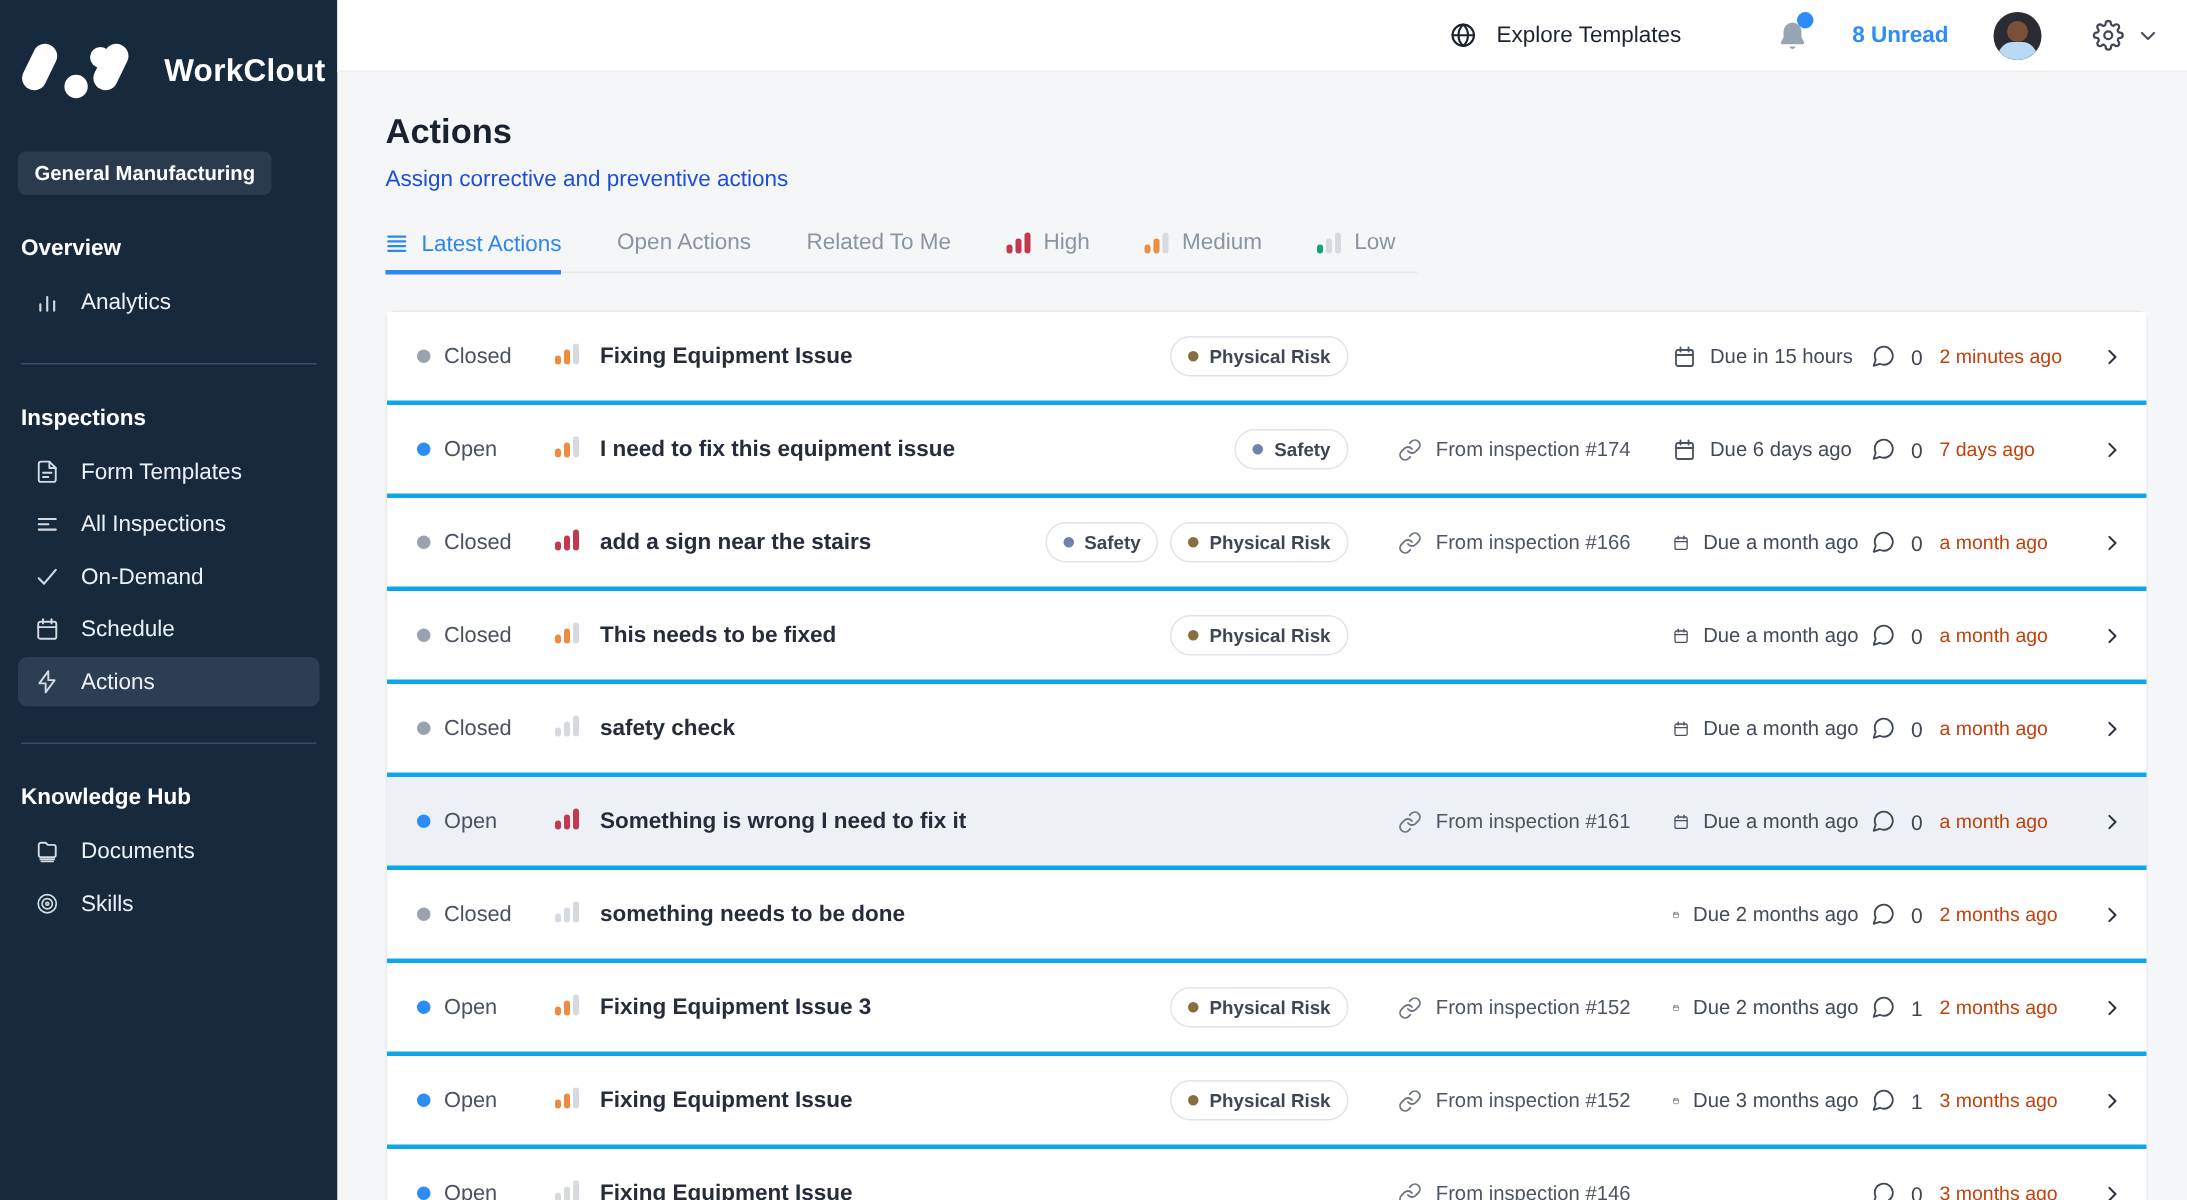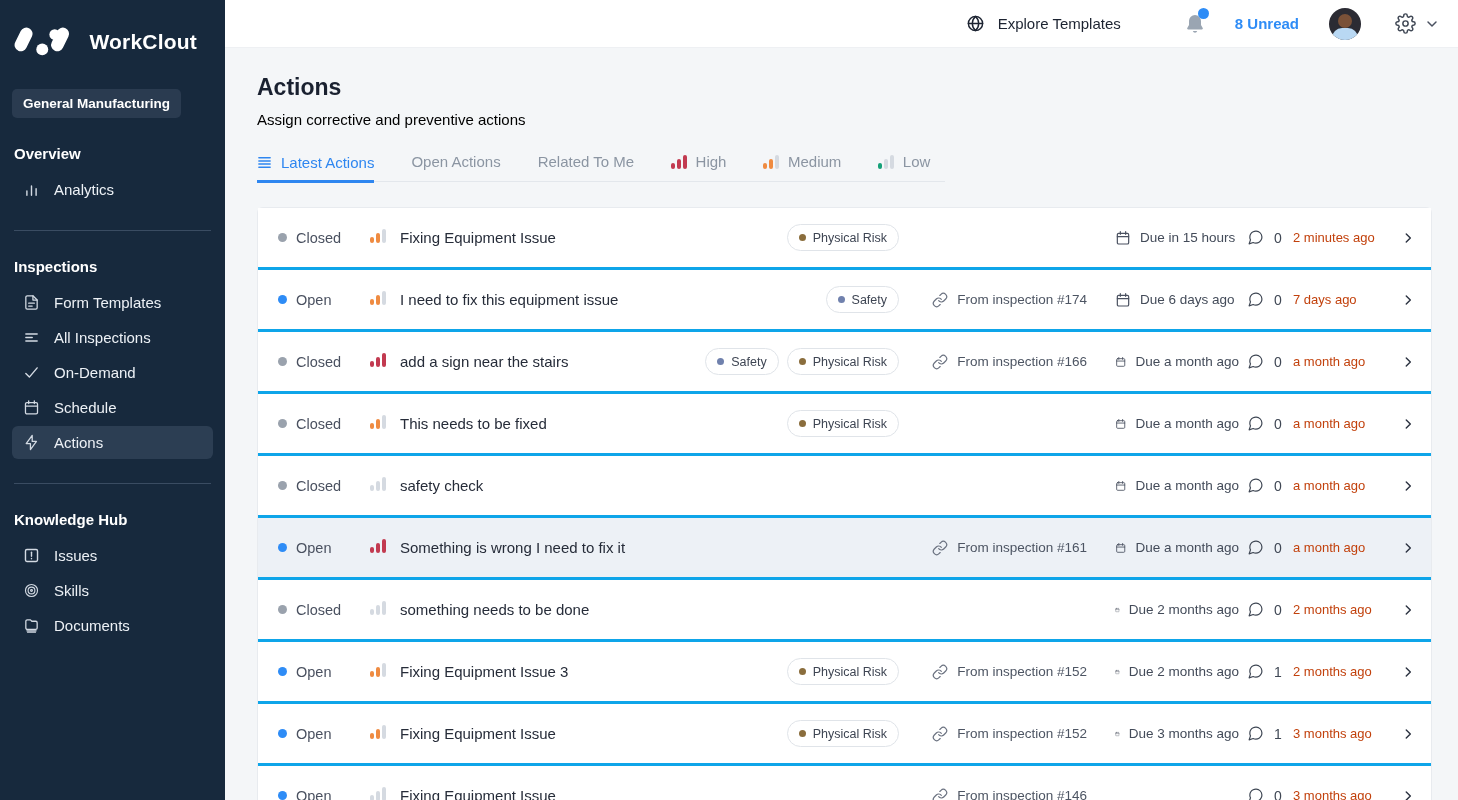--- a/index.html
+++ b/index.html
@@ -1,21 +1,21 @@
 <!DOCTYPE html>
 <html><head>
 <meta charset="utf-8">
 <style>
   * { margin:0; padding:0; box-sizing:border-box; }
   html,body { width:1458px; height:800px; overflow:hidden; font-family:"Liberation Sans", sans-serif; background:#f4f6f8; }
   .app { display:flex; width:1458px; height:800px; }
 
   
   .sidebar { width:225px; min-width:225px; height:800px; background:#17293d; color:#eef2f7; }
-  .logo { display:flex; align-items:center; gap:9px; padding:22px 28px 0 14px; cursor:pointer; }
+  .logo { display:flex; align-items:center; gap:9px; padding:22px 8px 0 14px; cursor:pointer; }
   .logo-mark svg { width:38px; height:22px; display:block; }
   .logo-text { font-size:21px; font-weight:800; color:#fff; letter-spacing:.2px; }
   .workspace-badge { margin:27px 12px 0; background:#2a3b50; border-radius:5px; padding:7px 11px; font-size:13.5px; font-weight:700; color:#fff; width:fit-content; cursor:pointer; }
   .sec-title { padding:27px 14px 9px; font-size:15px; font-weight:700; color:#fff; }
   .side-item { display:flex; align-items:center; gap:14px; margin:2px 12px; padding:8px 11px; border-radius:6px; font-size:15px; color:#edf1f6; cursor:pointer; }
   .side-item.active { background:#2c3e53; }
   .side-item .icn { color:#d3dae3; }
   .divider { height:1px; background:#3a4c62; margin:24px 14px 0; }
 
   
@@ -32,38 +32,38 @@
   .unread { color:#2e8cf6; font-weight:600; font-size:15px; }
   .avatar { margin-left:30px; width:32px; height:32px; border-radius:50%; background:#2b2b33; position:relative; overflow:hidden; cursor:pointer; }
   .avatar::before { content:""; position:absolute; left:50%; top:6px; transform:translateX(-50%); width:14px; height:14px; border-radius:50%; background:#7a5138; }
   .avatar::after { content:""; position:absolute; left:50%; bottom:-4px; transform:translateX(-50%); width:26px; height:16px; border-radius:10px 10px 0 0; background:#b9d8f3; }
   .settings { margin-left:34px; color:#3f4754; cursor:pointer; }
   .caret { margin-left:8px; color:#4a5160; cursor:pointer; }
 
   .content { padding:14px 26px 0 32px; overflow:hidden; }
   .page-head { display:flex; justify-content:space-between; align-items:flex-start; }
   .page-title { font-size:23px; font-weight:700; color:#1a2130; margin-top:12px; }
-  .page-subtitle { margin-top:10px; font-size:15px; color:#000000; }
+  .page-subtitle { margin-top:10px; font-size:15px; color:#1d4ed8; }
   .create-btn { margin-top:14px; height:33px; padding:0 15px; border:none; border-radius:6px; background:#2e8cf6; color:#fff; font-size:15px; font-weight:600; display:flex; align-items:center; gap:8px; cursor:pointer; font-family:inherit; }
   .create-btn .icn { color:#fff; }
 
   .tabs { display:flex; gap:37px; margin-top:25px; width:688px; border-bottom:1px solid #e3e7ec; }
   .tab { display:flex; align-items:center; gap:9px; padding-bottom:11px; font-size:15px; font-weight:500; color:#8b95a2; cursor:pointer; white-space:nowrap; }
   .tab.active { color:#2e86f0; border-bottom:3px solid #2e86f0; margin-bottom:-2px; padding-bottom:9px; }
 
   .rows { margin-top:25px; background:#fff; border:1px solid #e8ebef; border-radius:6px 6px 0 0; }
   .row { display:flex; align-items:center; height:62px; padding:0 16px 0 20px; border-bottom:3px solid #0ea5e9; cursor:pointer; background:#fff; }
   .row.highlighted { background:#edf1f6; }
   .status { width:92px; min-width:92px; display:flex; align-items:center; gap:9px; font-size:14.5px; color:#4a5160; }
   .dot { width:9px; height:9px; border-radius:50%; }
   .prio { width:30px; min-width:30px; }
   .bars { display:inline-flex; align-items:flex-end; gap:2.5px; height:15px; }
   .bar { width:3.5px; border-radius:2px; }
-  .row-title { font-size:15px; font-weight:400; color:#262c39; padding-right:12px; white-space:nowrap; }
-  .tags { margin-left:auto; display:flex; gap:8px; margin-right:12px; }
+  .row-title { font-size:15px; font-weight:700; color:#262c39; padding-right:12px; white-space:nowrap; }
+  .tags { margin-left:auto; display:flex; gap:8px; margin-right:12px;font-weight:bold; }
   .tag { display:flex; align-items:center; gap:7px; height:27px; padding:0 11px; border:1px solid #e0e4e9; border-radius:14px; background:#fff; font-size:12.5px; color:#3e4553; white-space:nowrap; }
   .tag-dot { width:7px; height:7px; border-radius:50%; }
   .insp { width:176px; min-width:176px; display:flex; justify-content:flex-end; align-items:center; gap:9px; font-size:13.5px; color:#4d5563; white-space:nowrap; }
   .insp .icn { color:#6b7280; }
   .due { width:152px; min-width:152px; display:flex; align-items:center; gap:9px; font-size:13.5px; color:#434b59; padding-left:28px; white-space:nowrap; }
   .due .icn { color:#4a5160; }
   .comments { width:54px; min-width:54px; display:flex; align-items:center; gap:10px; padding-left:8px; font-size:14px; color:#3f4754; }
   .comments .icn { color:#3f4754; }
   .time { width:86px; min-width:86px; font-size:13px; color:#c2410c; line-height:1.2; }
   .chev { width:36px; min-width:36px; display:flex; justify-content:flex-end; color:#2b3240; }
@@ -146,47 +146,37 @@
             <svg viewBox="0 0 24 24" fill="none" stroke="currentColor" stroke-width="1.8" stroke-linecap="round" stroke-linejoin="round">
               <path d="M13 2 4.5 13.5h6L10.5 22 19 10.5h-6z"></path>
             </svg>
           </span>
           <span>Actions</span>
        </div>
         <div class="divider"></div>
         <div class="sec-title">Knowledge Hub</div>
         <div class="side-item">
          <span class="icn" style="width:17px;height:17px">
-            <svg viewBox="0 0 24 24" fill="none" stroke="currentColor" stroke-width="2" stroke-linecap="round" stroke-linejoin="round">
-              <rect x="3.5" y="3.5" width="17" height="17" rx="2"></rect>
-              <line x1="12" y1="7.5" x2="12" y2="13"></line>
-              <line x1="12" y1="16.3" x2="12" y2="16.5"></line>
-            </svg>
-          </span>
-          <span>Issues</span>
+            <svg viewBox="0 0 24 24" fill="none" stroke="currentColor" stroke-width="1.8" stroke-linecap="round" stroke-linejoin="round">
+              <path d="M4 8.5V6a2 2 0 0 1 2-2h4.5l2 2H18a2 2 0 0 1 2 2v7.5a2 2 0 0 1-2 2H6a2 2 0 0 1-2-2z"></path>
+              <path d="M5.5 19.5h13"></path>
+              <path d="M6.5 21.5h11"></path>
+            </svg>
+          </span>
+          <span>Documents</span>
        </div>
         <div class="side-item">
          <span class="icn" style="width:17px;height:17px">
             <svg viewBox="0 0 24 24" fill="none" stroke="currentColor" stroke-width="1.6" stroke-linecap="round" stroke-linejoin="round">
               <circle cx="12" cy="12" r="8.5"></circle>
               <circle cx="12" cy="12" r="4.8"></circle>
               <circle cx="12" cy="12" r="1.3"></circle>
             </svg>
           </span>
           <span>Skills</span>
-       </div>
-        <div class="side-item">
-         <span class="icn" style="width:17px;height:17px">
-            <svg viewBox="0 0 24 24" fill="none" stroke="currentColor" stroke-width="1.8" stroke-linecap="round" stroke-linejoin="round">
-              <path d="M4 8.5V6a2 2 0 0 1 2-2h4.5l2 2H18a2 2 0 0 1 2 2v7.5a2 2 0 0 1-2 2H6a2 2 0 0 1-2-2z"></path>
-              <path d="M5.5 19.5h13"></path>
-              <path d="M6.5 21.5h11"></path>
-            </svg>
-          </span>
-          <span>Documents</span>
        </div>
       </nav>
   </aside>
 
   <div class="main">
     <header class="topbar">
       <div class="topbar-right">
         <div class="explore">
           <span class="icn" style="width:19px;height:19px">
             <svg viewBox="0 0 24 24" fill="none" stroke="currentColor" stroke-width="1.8" stroke-linecap="round" stroke-linejoin="round">

